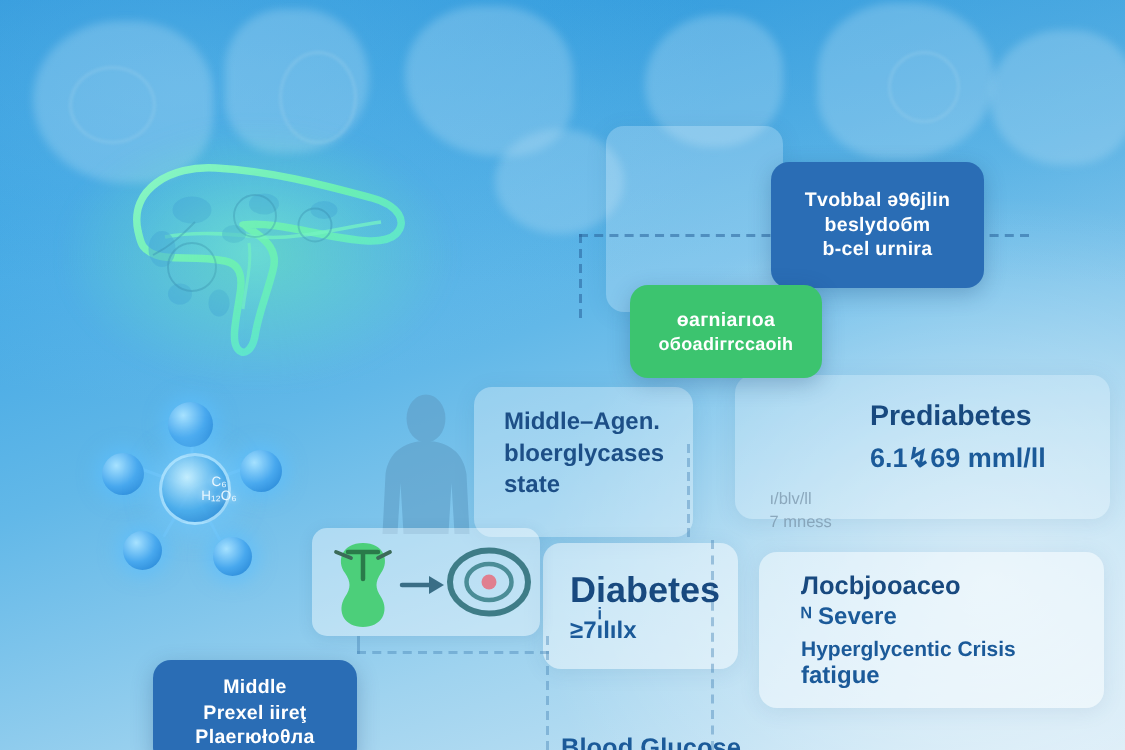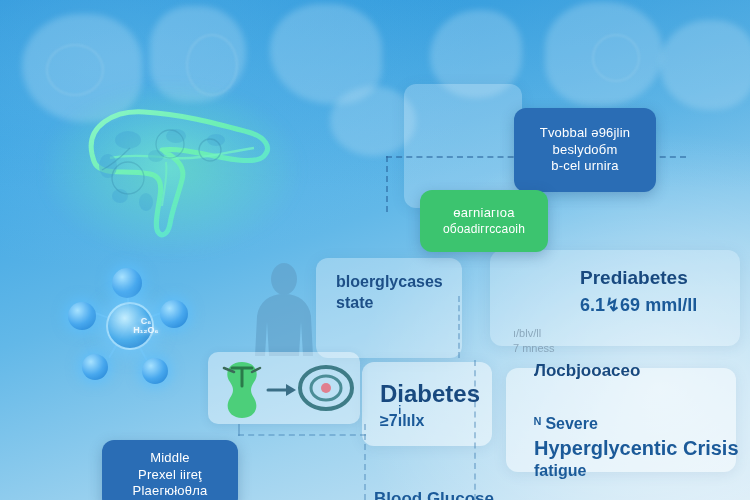--- a/index.html
+++ b/index.html
@@ -89,21 +89,21 @@
     justify-content: center;
     text-align: center;
     color: #ffffff;
     line-height: 1.28;
     box-shadow: 0 4px 14px rgba(20,60,110,.28);
     letter-spacing: .2px;
   }
   .chip-blue  { background: #2a6db5; }
   .chip-green { background: #3cc46f; }
 
-  .chip-line { display: block; }
+  .chip-line { display: block; font-weight: bold; }
 
   
   .tstack {
     position: absolute;
     color: #1d4f87;
     line-height: 1.3;
   }
   .t-head {
     font-weight: bold;
     color: #18497f;
@@ -147,21 +147,21 @@
     position: absolute;
     border-radius: 50%;
     background: radial-gradient(circle at 38% 32%, rgba(200,240,255,.95) 0%, rgba(70,170,235,.85) 55%, rgba(30,120,200,.9) 100%);
     box-shadow: 0 0 16px 6px rgba(110,200,255,.6);
     border: 2px solid rgba(175,228,255,.85);
     display: flex; align-items: center; justify-content: center;
   }
   .mol-core-label {
     color: #eaf7ff;
     font-size: 9px;
-    font-weight: bold;
+    font-weight: normal;
     text-shadow: 0 0 4px rgba(255,255,255,.8);
     line-height: 1;
     text-align: center;
     padding-left: 32px;
   }
   .mol-bond {
     position: absolute;
     background: rgba(120,200,250,.55);
     transform-origin: 0 50%;
     height: 2px;
@@ -317,43 +317,44 @@
     <span class="chip-line" style="font-size:12px;">oбoadiгrccaoih</span>
   </div>
 
   <div class="chip chip-blue" style="left:102px; top:440px; width:136px; height:70px; font-size:13px;">
     <span class="chip-line">Middle</span>
     <span class="chip-line">Prexel iireţ</span>
     <span class="chip-line">Plaeгюłoθлa</span>
   </div>
 
   <div class="tstack" style="left:336px; top:272px; font-size:16px; font-weight:bold;">
+    <div>Middle–Agen.</div>
     <div>bloerglycases</div>
     <div>state</div>
   </div>
 
   <div class="tstack" style="left:380px; top:378px;">
     <div class="t-head" style="font-size:24px;">Diabetes</div>
     <div class="t-sub" style="font-size:16px; margin-top:2px;">≥7ıͥlılx</div>
   </div>
 
   <div class="tstack" style="left:580px; top:266px;">
     <div class="t-head" style="font-size:19px;">Prediabetes</div>
     <div class="t-sub" style="font-size:18px; margin-top:3px;">6.1↯69 mml/ll</div>
   </div>
 
   <div class="t-faint" style="left:513px; top:326px; font-size:11px;">
     <div>ı/blv/ll</div>
     <div>7 mness</div>
   </div>
 
-  <div class="tstack" style="left:534px; top:360px; text-align:left;">
+  <div class="tstack" style="left:534px; top:380px; text-align:left;">
     <div class="t-head" style="font-size:17px;">Лocbjooaceo</div>
-    <div class="t-sub" style="font-size:16px;margin-top:32px;">ᴺ Severe</div>
-    <div class="t-sub" style="font-size:20px;">Hyperglycentic Crisis</div>
+    <div class="t-sub" style="font-size:16px;">ᴺ Severe</div>
+    <div class="t-sub" style="font-size:14px;">Hyperglycentic Crisis</div>
     <div class="t-sub" style="font-size:16px; ">fatigue</div>
   </div>
 
   <div class="tstack" style="left:374px; top:488px; font-size:17px; font-weight:bold; color:#1b5a99;">
     <span>Blood Glucose</span>
   </div>
 
 </div>
 
 </body></html>

